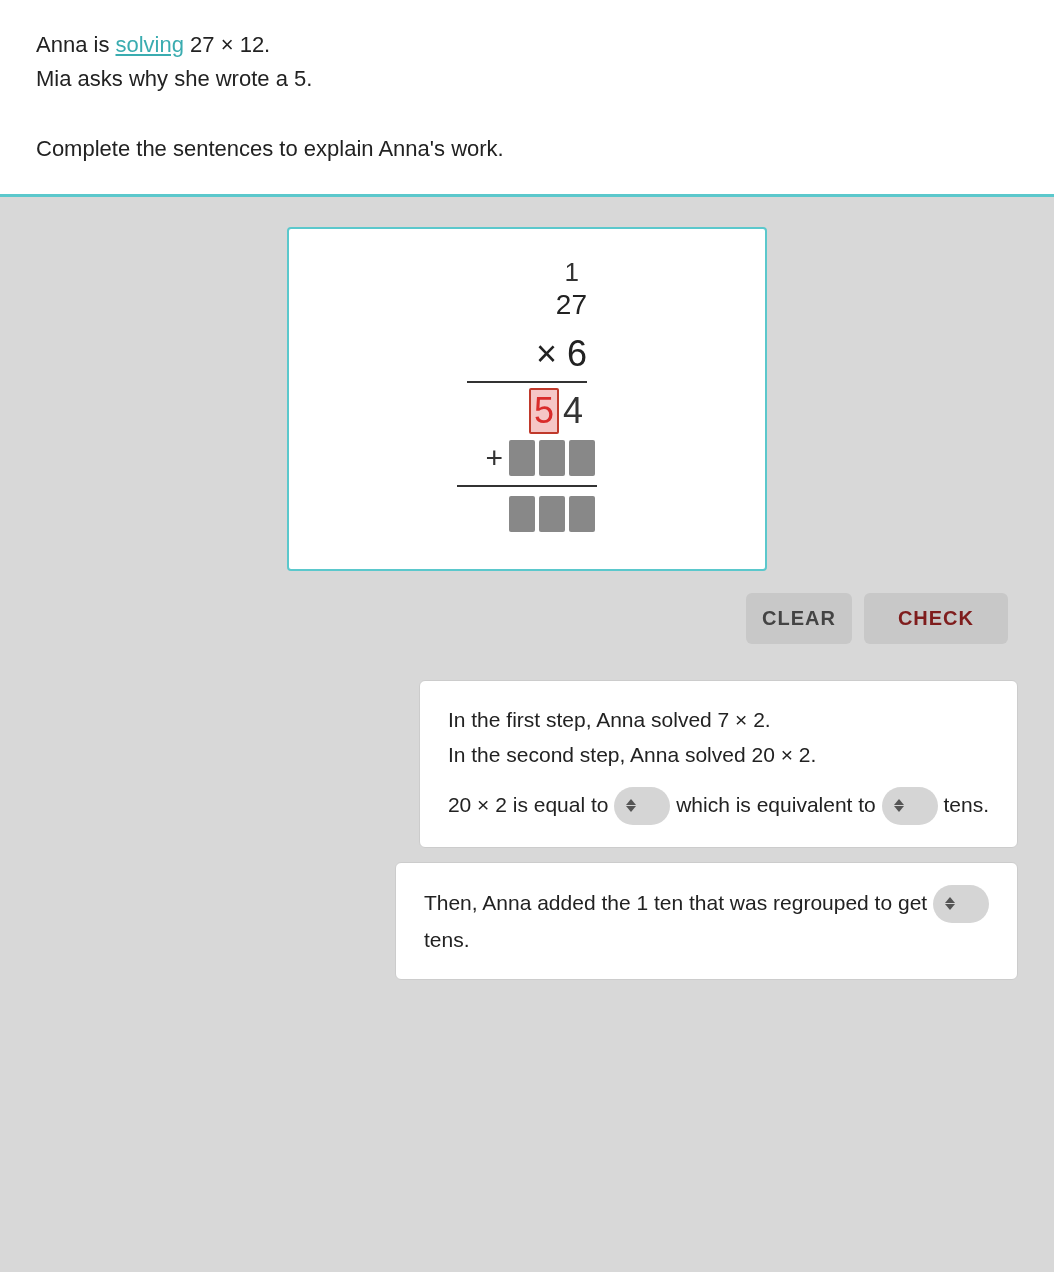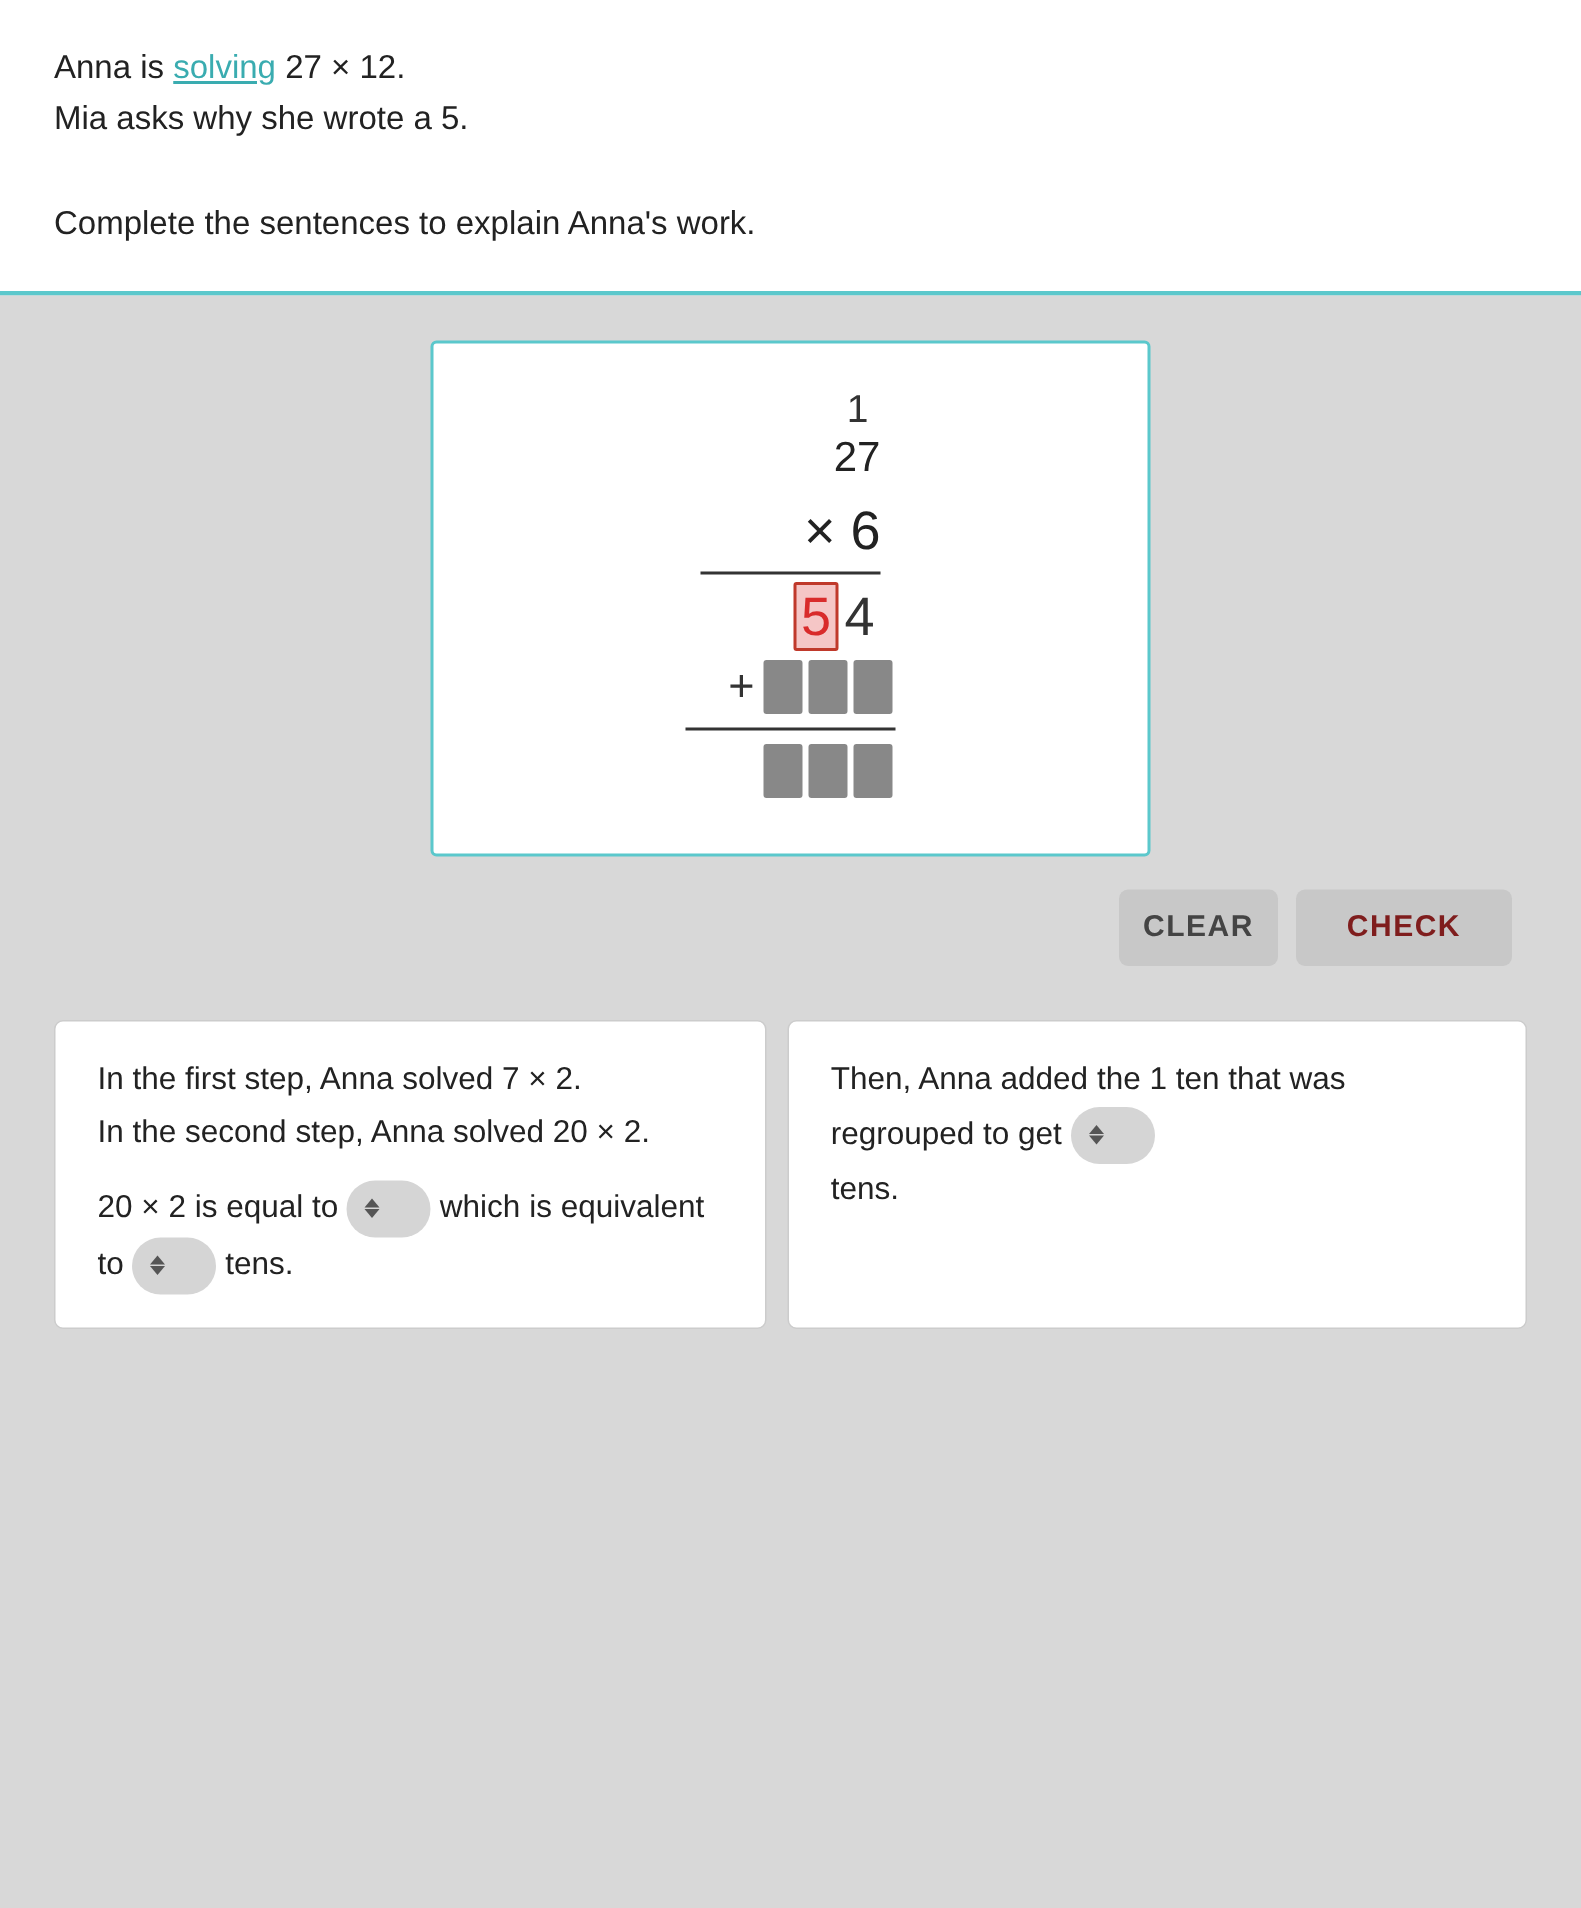--- a/index.html
+++ b/index.html
@@ -174,21 +174,23 @@
       color: #7f1d1d;
       padding: 14px 34px;
       cursor: pointer;
       letter-spacing: 1px;
     }
 
     
     .explanation-section {
       padding: 16px 36px 16px 36px;
       display: flex;
+      flex-direction: column;
       gap: 14px;
+      align-items: flex-end;
     }
     .explanation-box {
       background: #ffffff;
       border-radius: 6px;
       border: 1.5px solid #ccc;
       padding: 22px 28px;
       font-size: 21px;
       color: #222;
       line-height: 1.65;
     }

